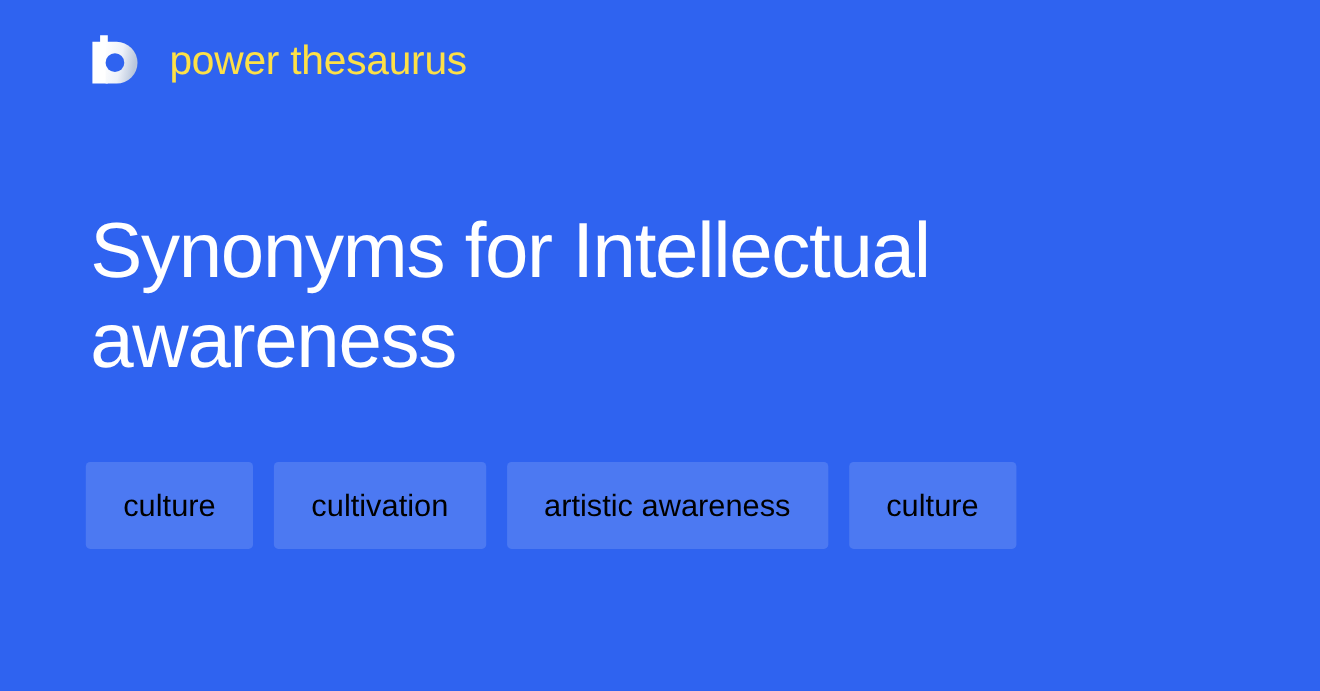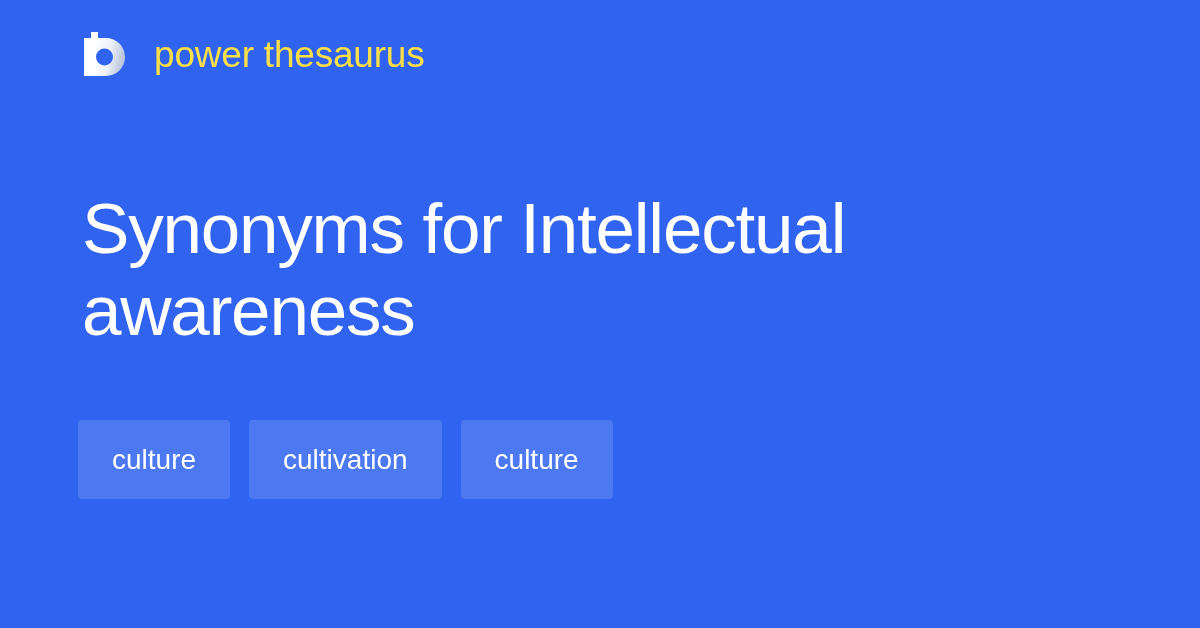--- a/index.html
+++ b/index.html
@@ -71,21 +71,21 @@
   }
   .chip {
     background: #4C79F2;
     border-radius: 4px;
     height: 79px;
     box-sizing: border-box;
     padding: 0 34px;
     display: flex;
     align-items: center;
     justify-content: center;
-    color: #ffffff;
+    color: #000000;
     font-size: 28px;
     font-weight: 400;
     white-space: nowrap;
     line-height: 1;
   }
 </style>
 </head>
 <body>
 
 <div class="page">
@@ -107,16 +107,17 @@
       <circle cx="22.5" cy="27" r="8.5" fill="#2F63F0"></circle>
     </svg>
     <div class="brand-name">power thesaurus</div>
   </div>
 
   <h1 class="headline">Synonyms for Intellectual awareness</h1>
 
   <div class="chips">
     <div class="chip">culture</div>
     <div class="chip">cultivation</div>
+    <div class="chip">artistic awareness</div>
     <div class="chip">culture</div>
   </div>
 
 </div>
 
 </body></html>

